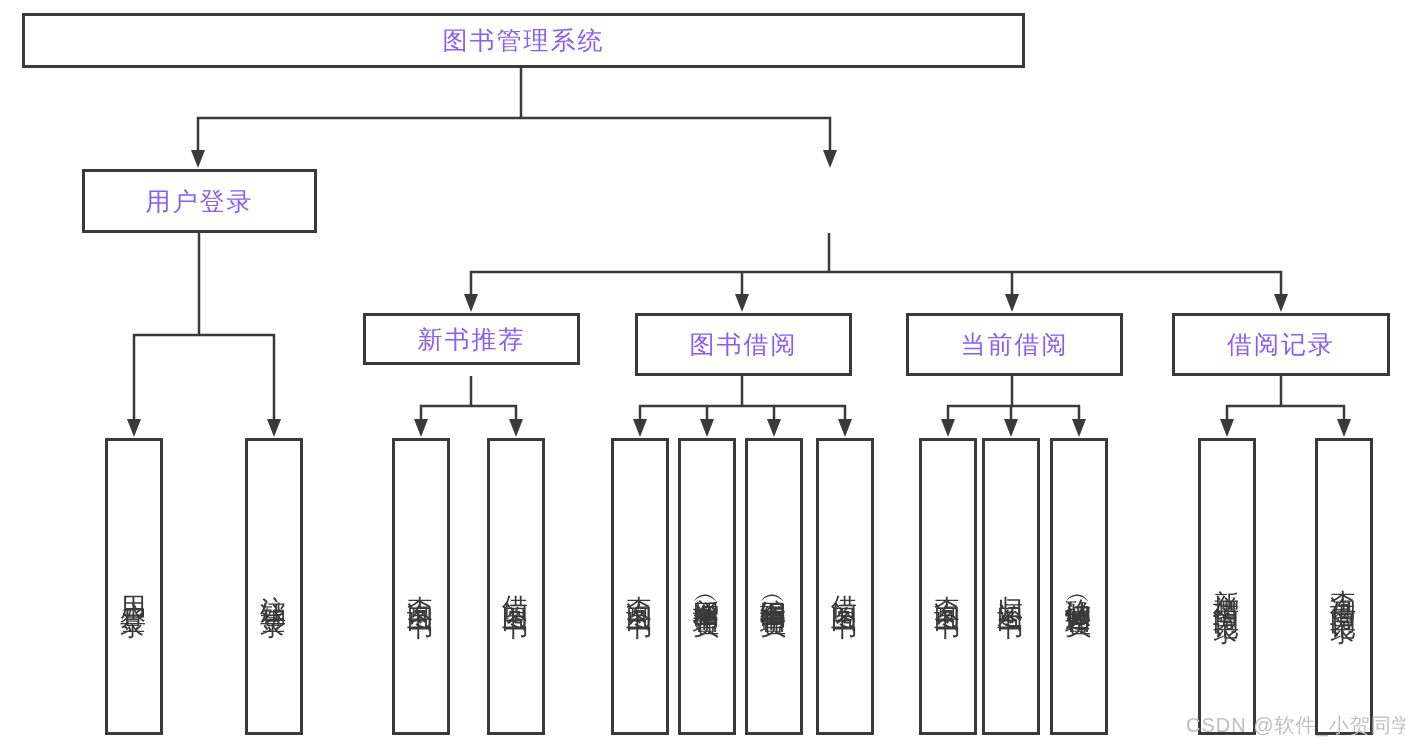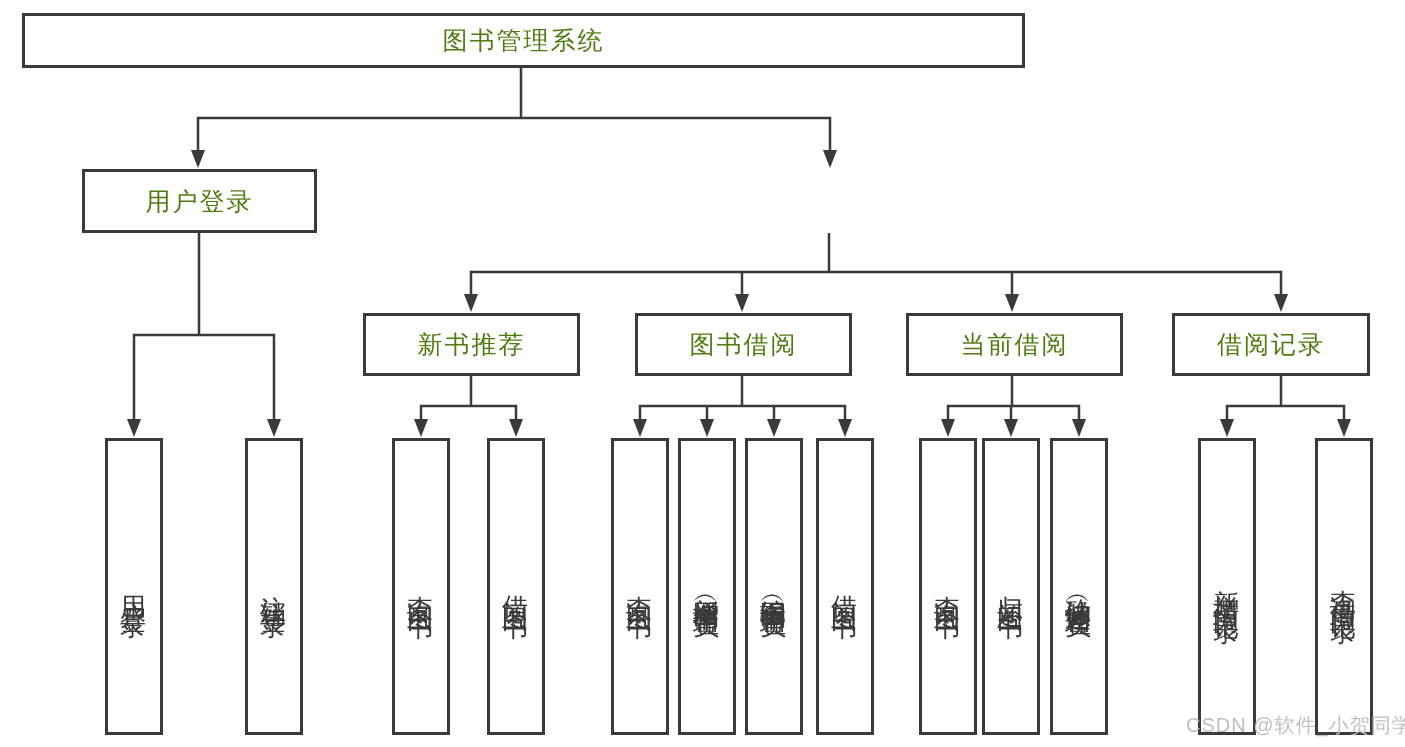--- a/index.html
+++ b/index.html
@@ -9,21 +9,21 @@
     background:#ffffff;
     font-family:"Liberation Sans", sans-serif;
     overflow:hidden;
   }
   #wires{position:absolute;left:0;top:0;width:1405px;height:747px;}
   .hbox{
     position:absolute;
     border:3px solid #3a3a3a;
     background:#ffffff;
     display:flex;align-items:center;justify-content:center;
-    font-size:25px;letter-spacing:2px;color:#4d7c0f;
+    font-size:25px;letter-spacing:2px;color:#8b5cf6;
     box-sizing:border-box;
   }
   .vbox{
     position:absolute;
     width:58px;height:297px;
     border:3px solid #3a3a3a;
     background:#ffffff;
     display:flex;align-items:center;justify-content:center;
     box-sizing:border-box;
   }
@@ -94,24 +94,24 @@
       <path d="M1072,419 L1086,419 L1079,437 Z"></path>
       <path d="M1220,419 L1234,419 L1227,437 Z"></path>
       <path d="M1337,419 L1351,419 L1344,437 Z"></path>
     </g>
   </svg>
 
   <div class="hbox" style="left:22px;top:13px;width:1003px;height:55px">图书管理系统</div>
 
   <div class="hbox" style="left:82px;top:169px;width:235px;height:64px">用户登录</div>
 
-  <div class="hbox" style="left:363px;top:313px;width:217px;height:63px">新书推荐</div>
+  <div class="hbox" style="left:363px;top:313px;width:217px;height:52px">新书推荐</div>
   <div class="hbox" style="left:635px;top:313px;width:217px;height:63px">图书借阅</div>
   <div class="hbox" style="left:906px;top:313px;width:217px;height:63px">当前借阅</div>
-  <div class="hbox" style="left:1172px;top:313px;width:198px;height:63px">借阅记录</div>
+  <div class="hbox" style="left:1172px;top:313px;width:218px;height:63px">借阅记录</div>
 
   <div class="vbox" style="left:105px;top:438px">
     <span class="vtext">用户登录</span>
   </div>
   <div class="vbox" style="left:245px;top:438px">
     <span class="vtext">注销登录</span>
   </div>
 
   <div class="vbox" style="left:392px;top:438px">
     <span class="vtext">查询图书</span>

